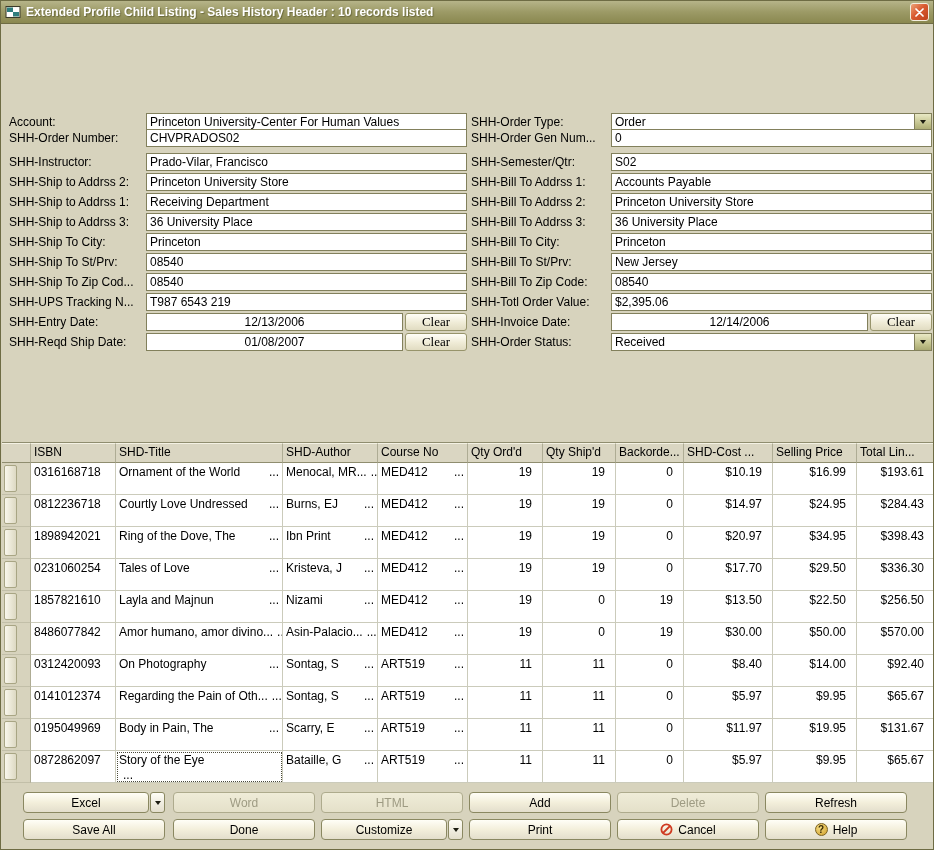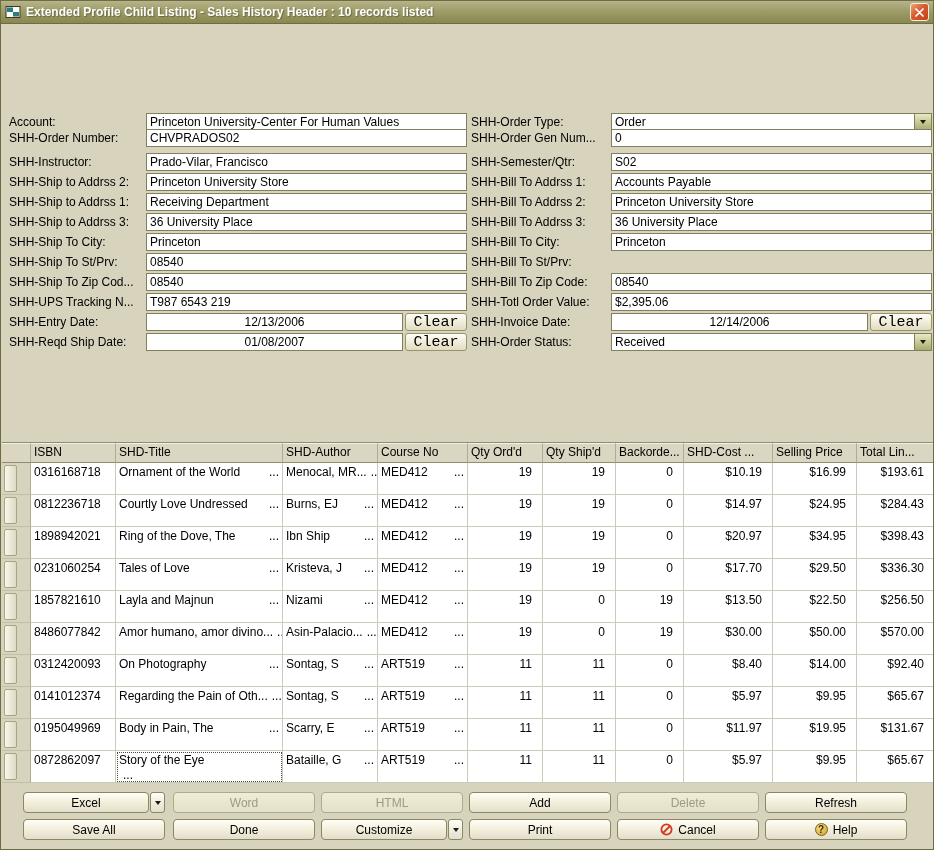--- a/index.html
+++ b/index.html
@@ -49,21 +49,21 @@
   .finput.dropdown .ftext{ flex:1; }
   .combo-btn{
     position:absolute; right:0; top:0; bottom:0; width:17px;
     border-left:1px solid #82805c;
     background:linear-gradient(180deg,#e9e9c4 0%,#bdbd86 70%,#a9a972 100%);
     display:flex; align-items:center; justify-content:center;
   }
   .combo-arrow{ width:0; height:0; border-left:3px solid transparent;
     border-right:3px solid transparent; border-top:4px solid #1c1c10; }
   .clear-btn{
-    position:absolute; top:0; height:18px; font-family:Liberation Mono, monospace; font-size:15px; color:#000;
+    position:absolute; top:0; height:18px; font-family:Liberation Serif, serif; font-size:13px; color:#000;
     border:1px solid #97946b; border-radius:3px;
     background:linear-gradient(180deg,#fffef8 0%,#efebd6 55%,#e1dcc2 100%);
   }
   .clear-btn.left{ left:404px; width:62px; }
   .clear-btn.right{ left:869px; width:62px; }
 
   
   #table-area{
     position:absolute; top:441px; left:1px; width:932px; height:341px;
     background:#ffffff; border-top:1px solid #8f8d6f;
@@ -220,20 +220,23 @@
         <div class="finput text right">
           <span class="ftext">Princeton</span>
         </div>
       </div>
       <div class="form-row" style="top: 140px;">
         <div class="flabel left">SHH-Ship To St/Prv:</div>
         <div class="finput text left">
           <span class="ftext">08540</span>
         </div>
         <div class="flabel right">SHH-Bill To St/Prv:</div>
+        <div class="finput text right">
+          <span class="ftext">New Jersey</span>
+        </div>
       </div>
       <div class="form-row" style="top: 160px;">
         <div class="flabel left">SHH-Ship To Zip Cod...</div>
         <div class="finput text left">
           <span class="ftext">08540</span>
         </div>
         <div class="flabel right">SHH-Bill To Zip Code:</div>
         <div class="finput text right">
           <span class="ftext">08540</span>
         </div>
@@ -372,21 +375,21 @@
             <span class="row-selector"></span>
           </div>
           <div class="tcell c-isbn">
             <span class="ctext">1898942021</span>
           </div>
           <div class="tcell c-title ell">
             <span class="ctext">Ring of the Dove, The</span>
             <span class="dots">...</span>
           </div>
           <div class="tcell c-author ell">
-            <span class="ctext">Ibn Ship</span>
+            <span class="ctext">Ibn Print</span>
             <span class="dots">...</span>
           </div>
           <div class="tcell c-course ell">
             <span class="ctext">MED412</span>
             <span class="dots">...</span>
           </div>
           <div class="tcell c-qord num">
             <span class="ctext">19</span>
           </div>
           <div class="tcell c-qship num">

